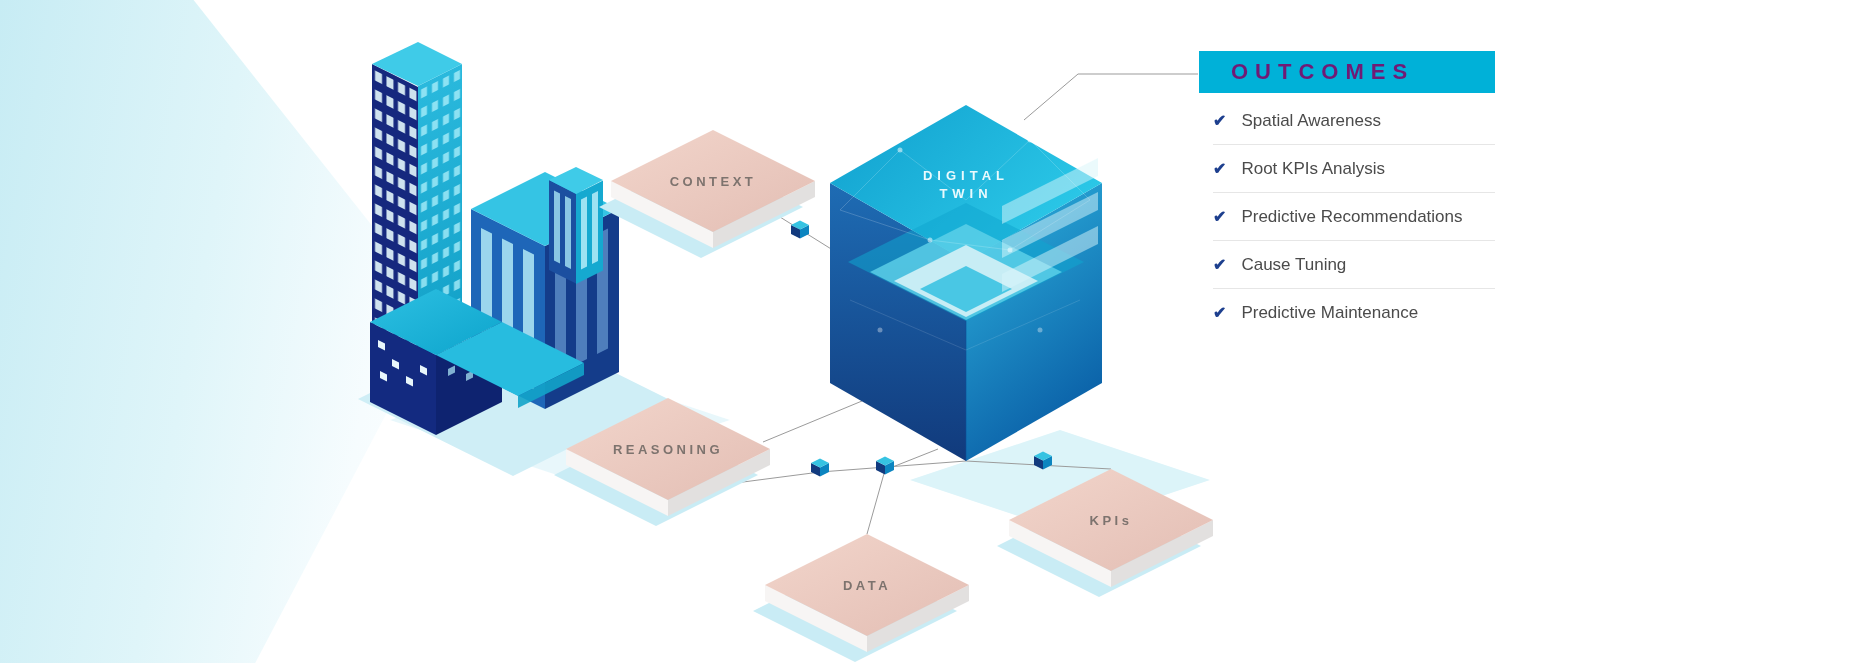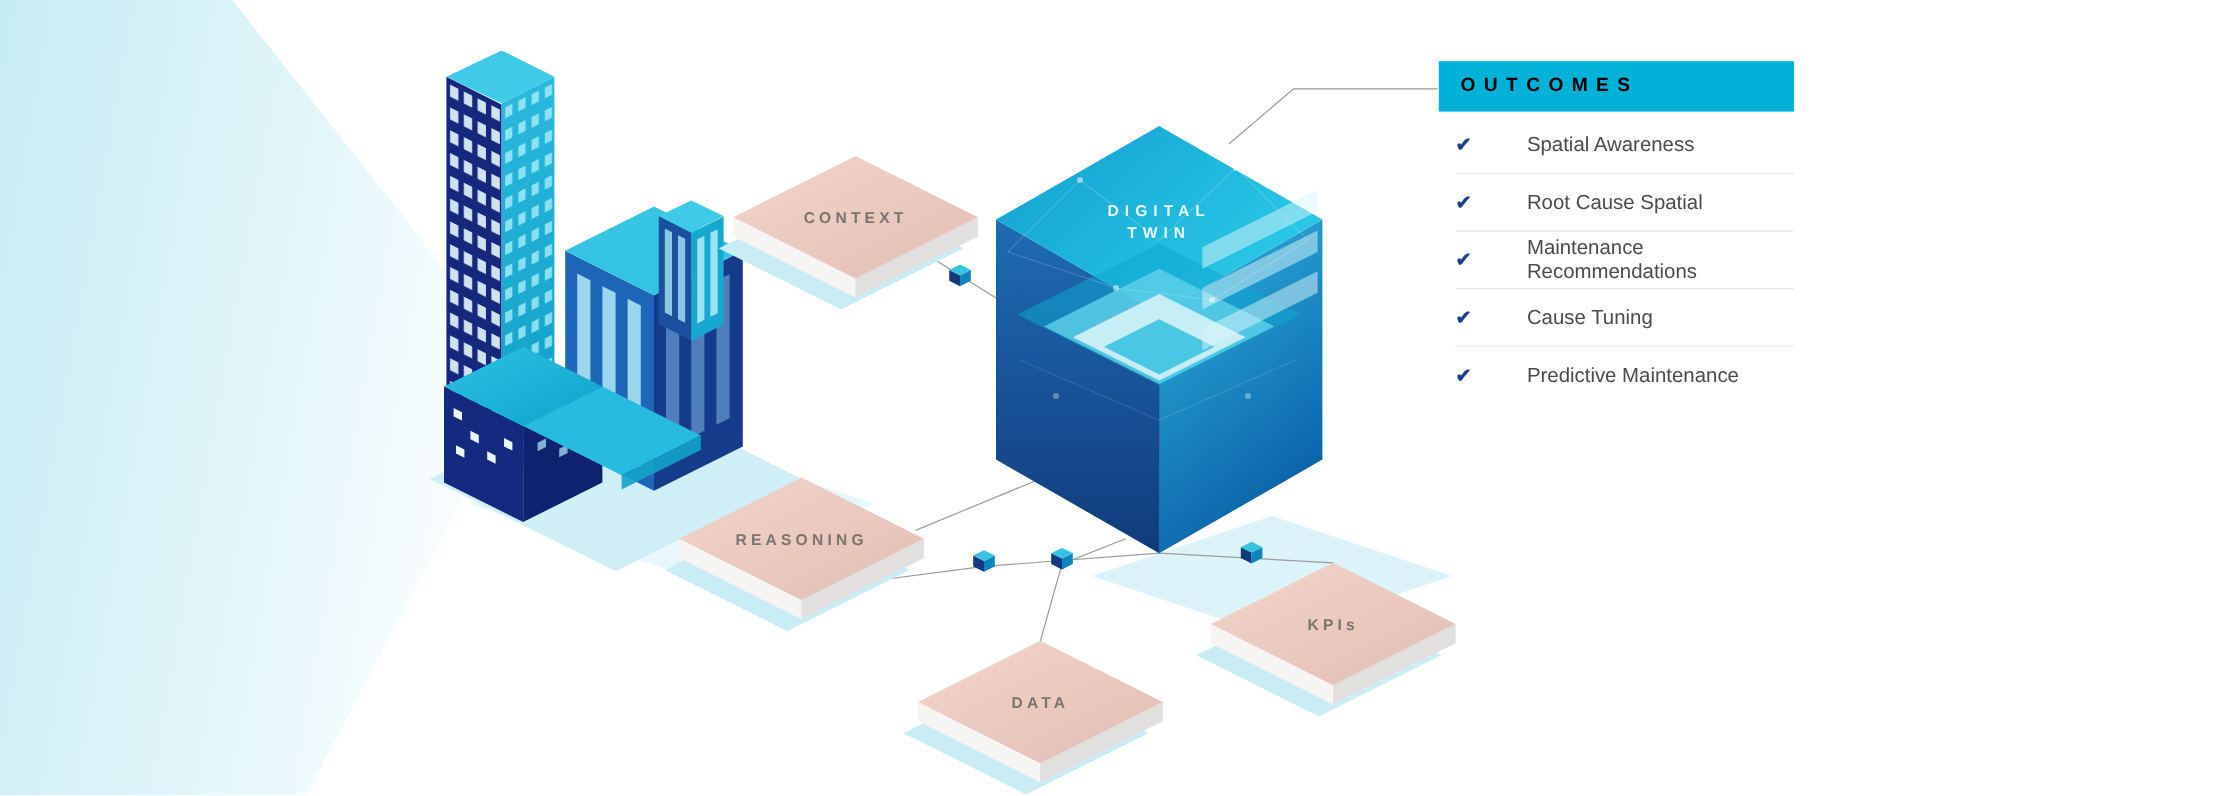--- a/index.html
+++ b/index.html
@@ -13,32 +13,32 @@
     background:linear-gradient(100deg,#c7ecf4 0%, #dff5f9 45%, #f6fcfe 78%, #ffffff 100%);
     clip-path:polygon(0 0, 44% 0, 100% 47%, 58% 100%, 0 100%);
   }
   .diagram-svg { position:absolute; left:0; top:0; width:1861px; height:663px; }
 
   .outcomes {
     position:absolute; left:1199px; top:51px; width:296px;
   }
   .outcomes-header {
     height:42px; line-height:42px;
-    background:#00b1d8; color:#000000;
-    font-size:16px; font-weight:bold; letter-spacing:7px;
-    padding-left:18px;
+    background:#00b1d8; color:#701a75;
+    font-size:22px; font-weight:bold; letter-spacing:7px;
+    padding-left:32px;
   }
   .outcomes-list { list-style:none; margin:0; padding:4px 0 0 14px; }
   .outcomes-item {
     display:flex; align-items:center; gap:15px; height:47px;
     border-bottom:1px solid #e6e6e6;
   }
   .outcomes-item:last-child { border-bottom:none; }
   .check-icon { color:#1d3f8e; font-size:16px; font-weight:bold; flex:0 0 auto; }
-  .outcome-label { color:#4b4b4b; font-size:17px;margin-left:31px; }
+  .outcome-label { color:#4b4b4b; font-size:17px; }
 
   .platform-label {
     font-size:13px; letter-spacing:3.5px; fill:#7d736e; font-weight:600;
   }
   .cube-label {
     font-size:13px; letter-spacing:5px; fill:#eafafd; font-weight:600;
   }
   .connector { stroke:#9b9b9b; stroke-width:1; fill:none; }
 </style>
 </head>
@@ -261,25 +261,25 @@
 
 <div class="outcomes">
   <div class="outcomes-header">OUTCOMES</div>
   <ul class="outcomes-list">
     <li class="outcomes-item">
       <span class="check-icon">✔</span>
       <span class="outcome-label">Spatial Awareness</span>
     </li>
     <li class="outcomes-item">
       <span class="check-icon">✔</span>
-      <span class="outcome-label">Root Cause Spatial</span>
-    </li>
-    <li class="outcomes-item">
-      <span class="check-icon">✔</span>
-      <span class="outcome-label">Maintenance Recommendations</span>
+      <span class="outcome-label">Root KPIs Analysis</span>
+    </li>
+    <li class="outcomes-item">
+      <span class="check-icon">✔</span>
+      <span class="outcome-label">Predictive Recommendations</span>
     </li>
     <li class="outcomes-item">
       <span class="check-icon">✔</span>
       <span class="outcome-label">Cause Tuning</span>
     </li>
     <li class="outcomes-item">
       <span class="check-icon">✔</span>
       <span class="outcome-label">Predictive Maintenance</span>
     </li>
   </ul>

